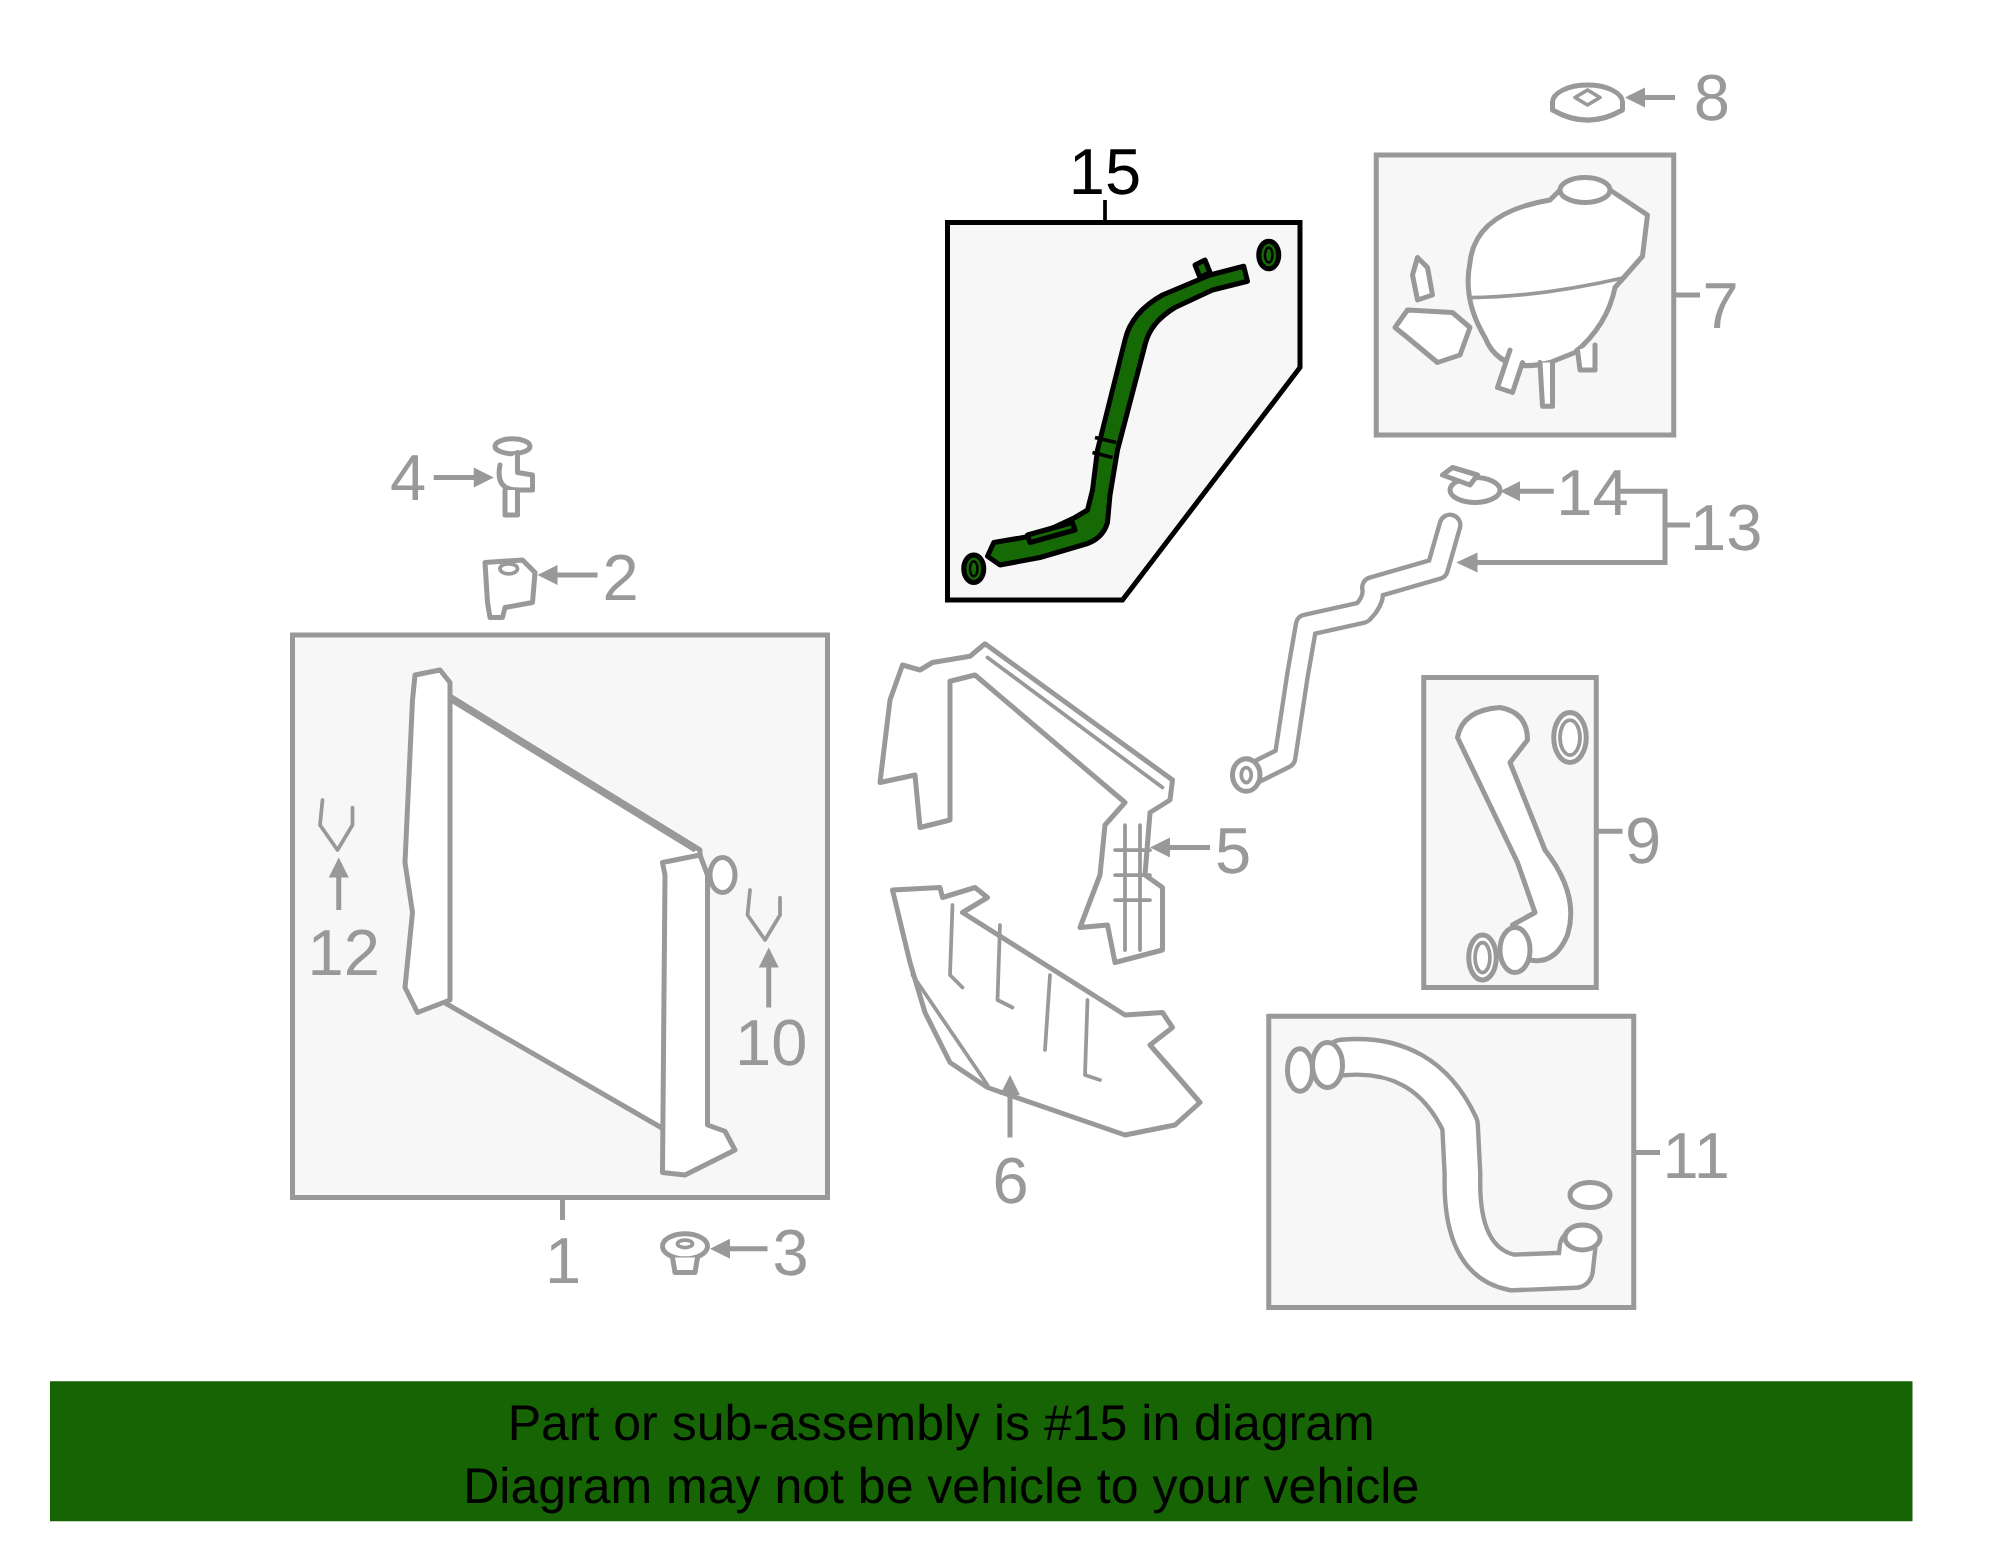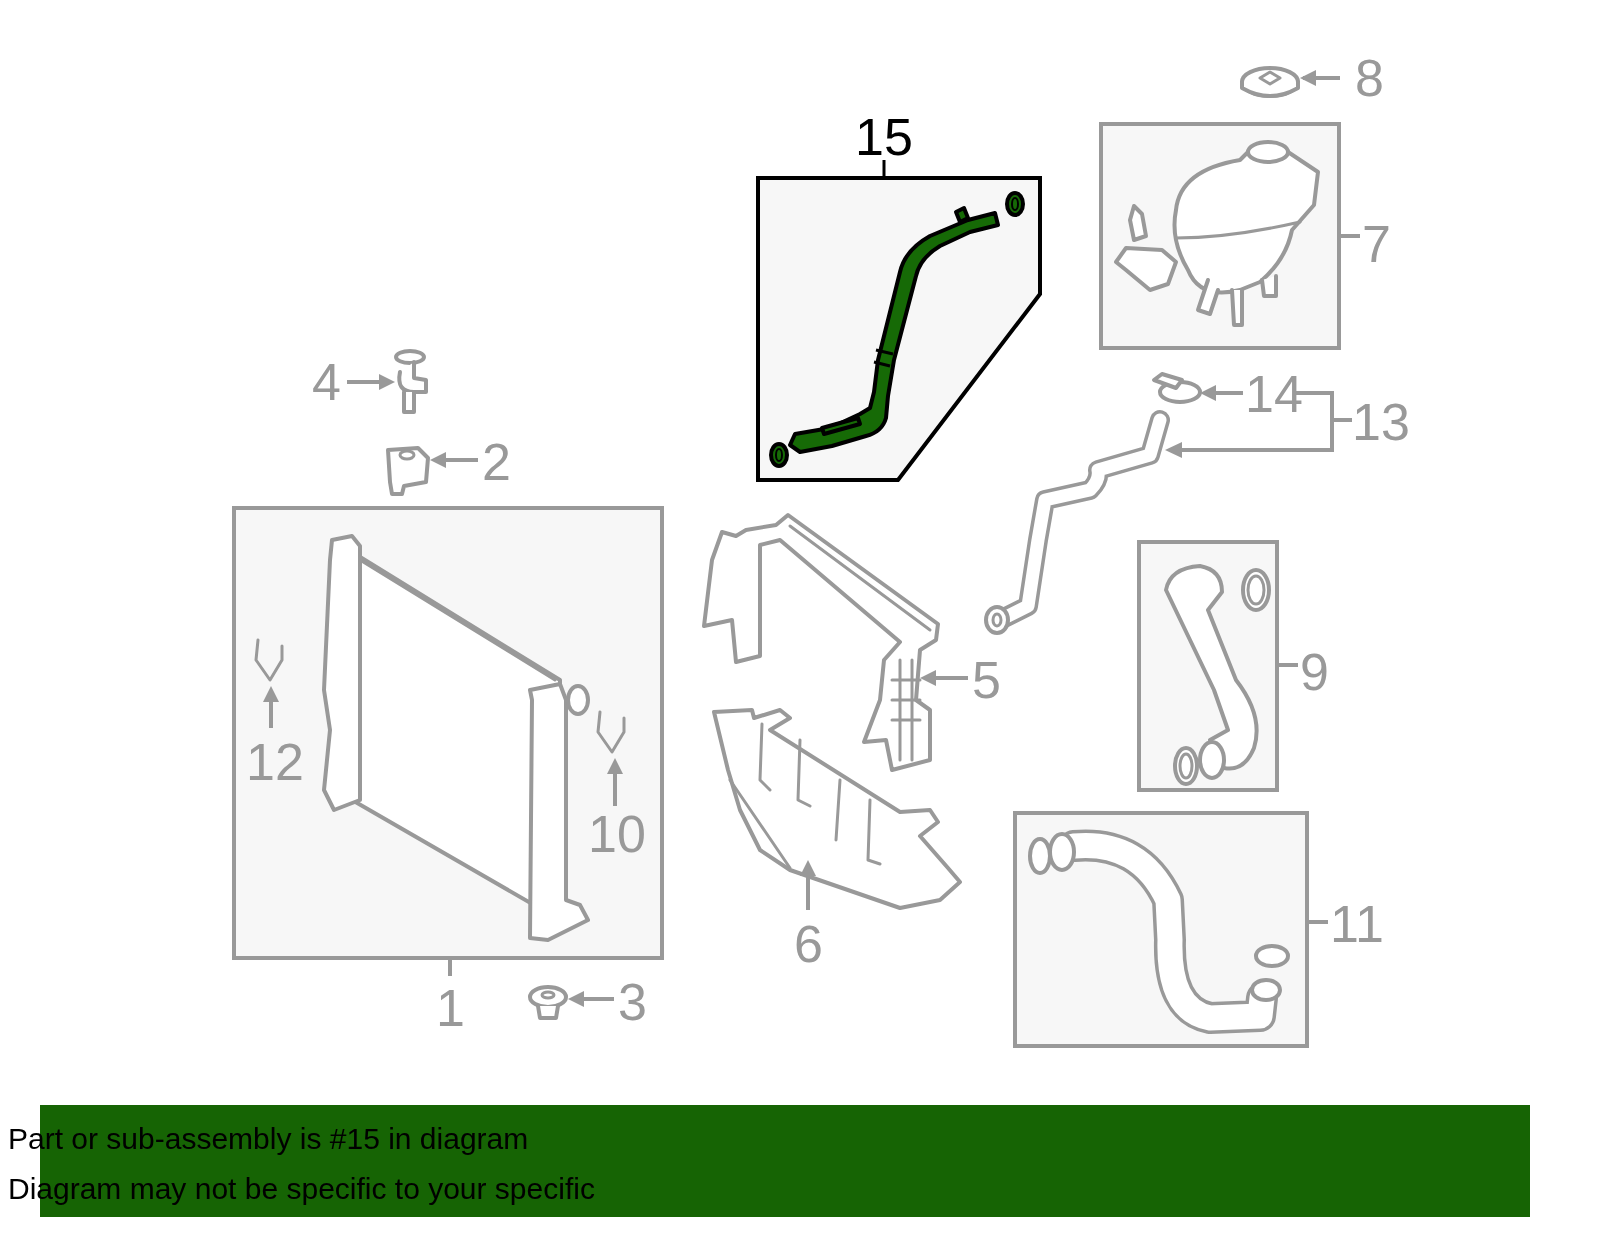--- a/index.html
+++ b/index.html
@@ -9,21 +9,21 @@
   .lbl-active { font-family: "Liberation Sans", sans-serif; font-size: 52px; fill: #000000; }
   .part { fill: #ffffff; stroke: #999999; stroke-width: 4; stroke-linejoin: round; stroke-linecap: round; }
   .part-thin { fill: none; stroke: #999999; stroke-width: 3; stroke-linejoin: round; stroke-linecap: round; }
   .box { fill: #f7f7f7; stroke: #999999; stroke-width: 4; }
   .lead { stroke: #999999; stroke-width: 4; fill: none; }
   .arrowhead { fill: #999999; }
   .hl-box { fill: #f7f7f7; stroke: #000000; stroke-width: 4; }
   .hl-part { fill: #166a06; stroke: #000000; stroke-width: 4; stroke-linejoin: round; stroke-linecap: round; }
   .hl-line { stroke: #000000; stroke-width: 3; fill: none; }
   #banner { position: absolute; left: 40px; top: 1105px; width: 1490px; height: 112px; background: #166404; }
-  #banner .line { position: absolute; left: 0; width: 1490px; font-size: 30px; color: #000000; line-height: 48px; }
+  #banner .line { position: absolute; left: 0; width: 1490px; text-align: center; font-size: 40px; color: #000000; line-height: 48px; }
   #banner .l1 { top: 10px; left: -32px; }
   #banner .l2 { top: 60px; left: -32px; }
 </style>
 </head>
 <body>
 
 <svg id="diagram" viewBox="0 0 1600 1249" xmlns="http://www.w3.org/2000/svg">
 
   <g>
     <text class="lbl-active" x="855" y="155">15</text>
@@ -196,14 +196,14 @@
       <ellipse class="part" cx="1272" cy="956" rx="16" ry="10"></ellipse>
       <ellipse class="part" cx="1266" cy="990" rx="14" ry="10"></ellipse>
     </g>
     <line class="lead" x1="1307" y1="922" x2="1328" y2="922"></line>
     <text class="lbl" x="1330" y="942">11</text>
   </g>
 </svg>
 
 <div id="banner">
   <div class="line l1">Part or sub-assembly is #15 in diagram</div>
-  <div class="line l2">Diagram may not be specific to your specific</div>
+  <div class="line l2">Diagram may not be vehicle to your vehicle</div>
 </div>
 
 </body></html>

